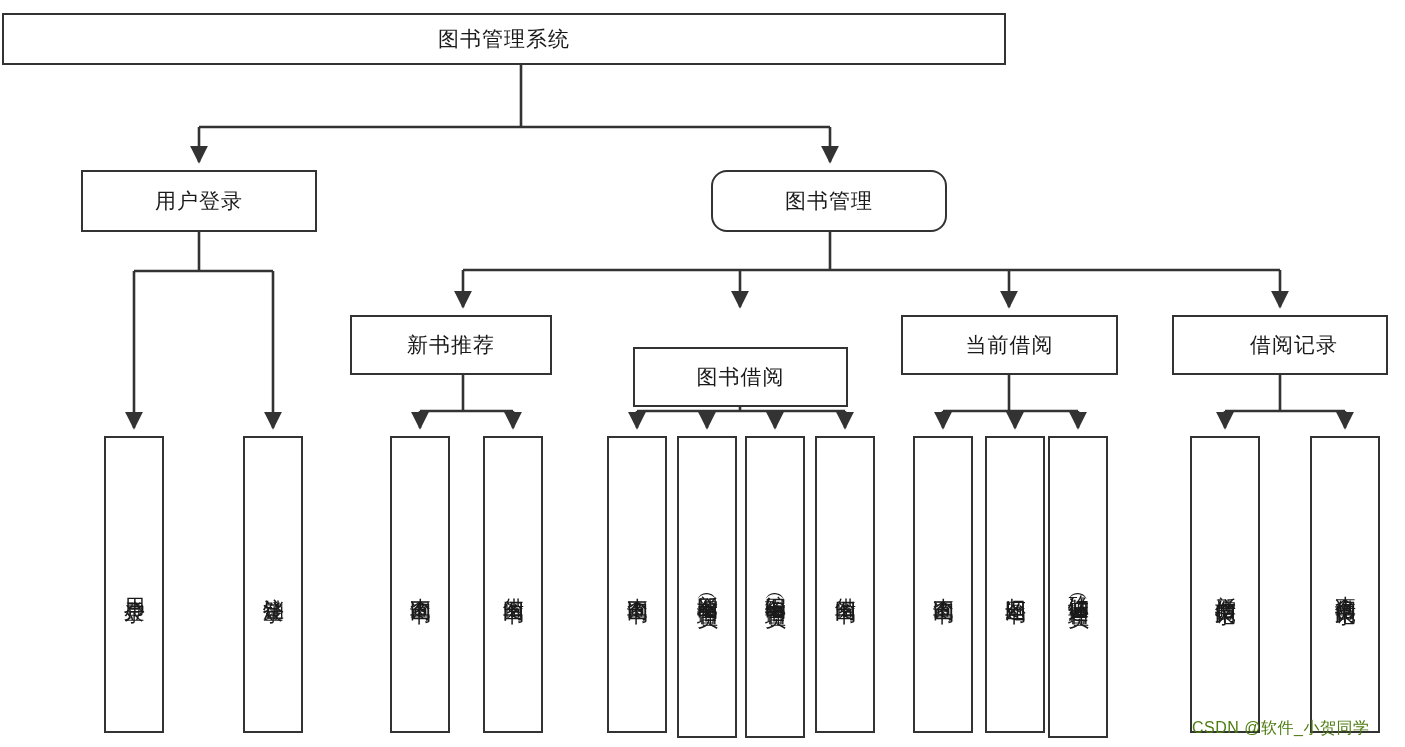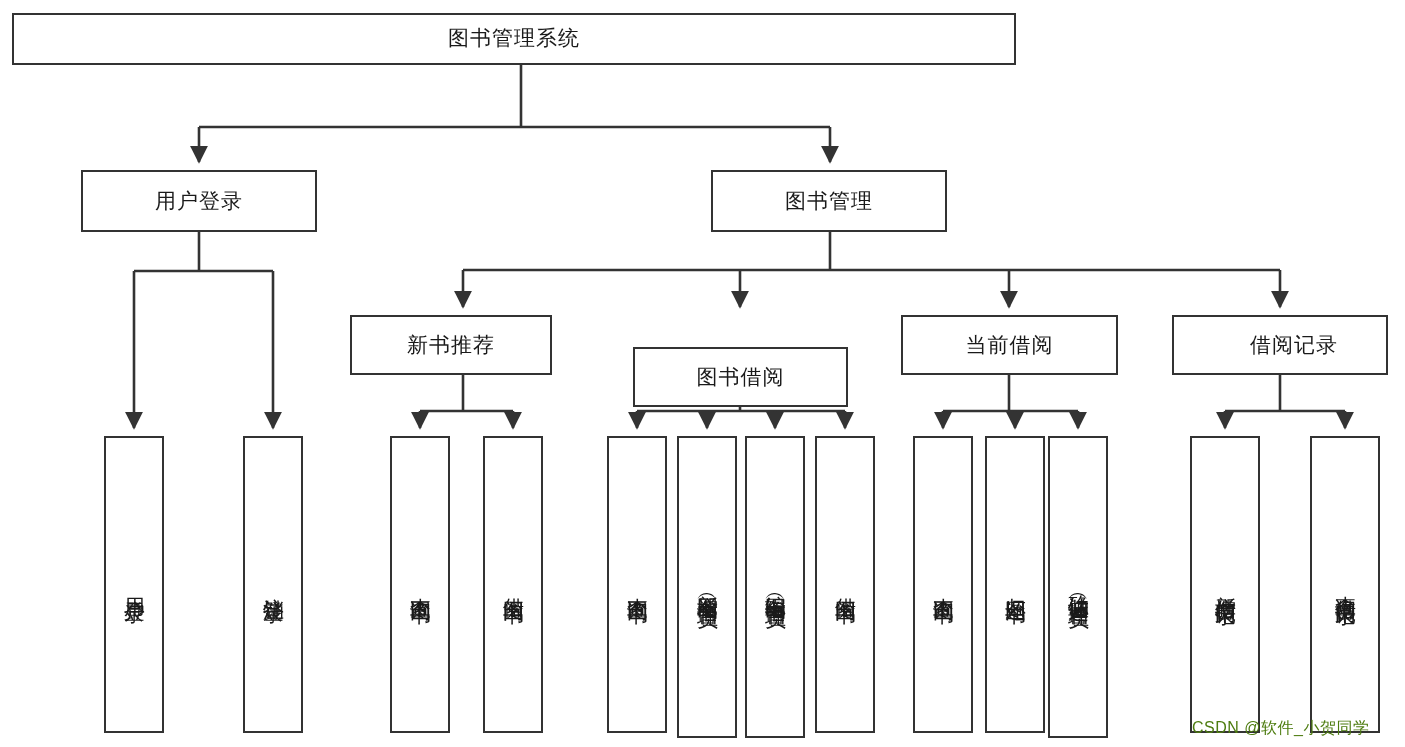--- a/index.html
+++ b/index.html
@@ -119,28 +119,28 @@
       <path d="M 1015 411 L 1015 428" marker-end="url(#arrow)"></path>
       <path d="M 1078 411 L 1078 428" marker-end="url(#arrow)"></path>
 
       <path d="M 1280 375 L 1280 411"></path>
       <path d="M 1225 411 L 1345 411"></path>
       <path d="M 1225 411 L 1225 428" marker-end="url(#arrow)"></path>
       <path d="M 1345 411 L 1345 428" marker-end="url(#arrow)"></path>
     </g>
   </svg>
 
-  <div class="node horiz" style="left: 12px; top: 13px; width: 1004px; height: 52px; font-family: Liberation Serif, serif;">
+  <div class="node horiz" style="left: 2px; top: 13px; width: 1004px; height: 52px;">
     <span class="label">图书管理系统</span>
   </div>
 
   <div class="node horiz" style="left: 81px; top: 170px; width: 236px; height: 62px;">
     <span class="label">用户登录</span>
   </div>
-  <div class="node horiz" style="left: 711px; top: 170px; width: 236px; height: 62px;">
+  <div class="node horiz" style="left: 711px; top: 170px; width: 236px; height: 62px; border-radius: 16px;">
     <span class="label">图书管理</span>
   </div>
 
   <div class="node horiz" style="left: 350px; top: 315px; width: 202px; height: 60px;">
     <span class="label">新书推荐</span>
   </div>
   <div class="node horiz" style="left: 633px; top: 315px; width: 215px; height: 60px; margin-top: 32px;">
     <span class="label">图书借阅</span>
   </div>
   <div class="node horiz" style="left: 901px; top: 315px; width: 217px; height: 60px;">

